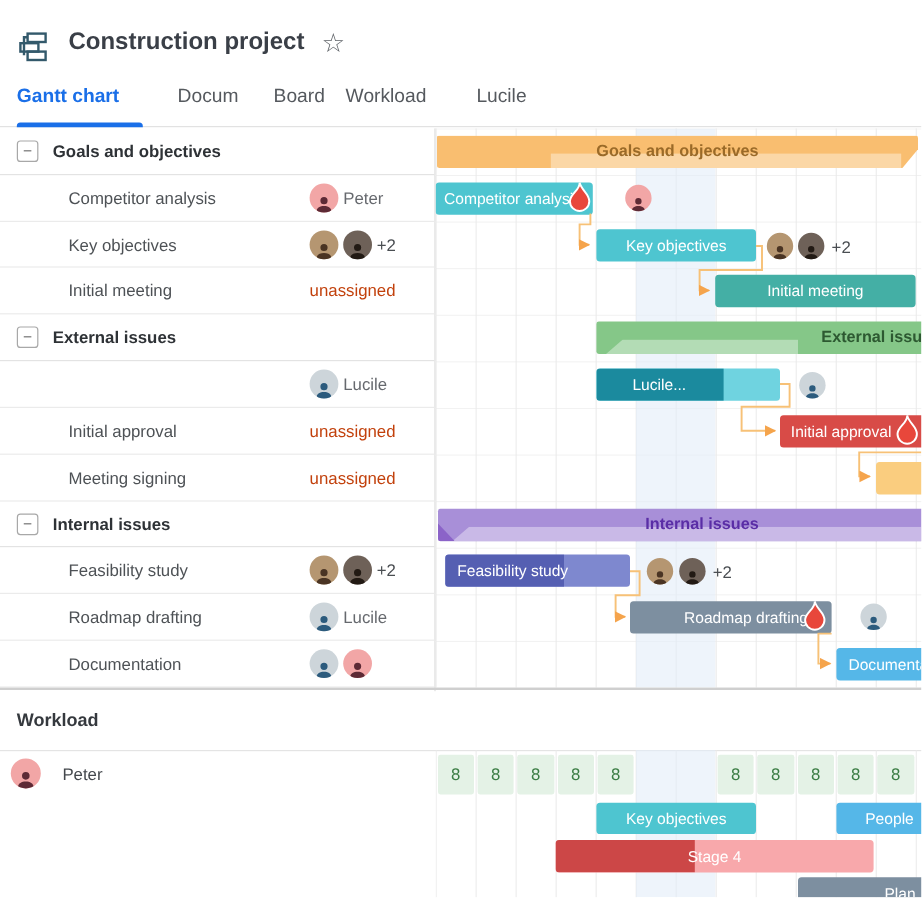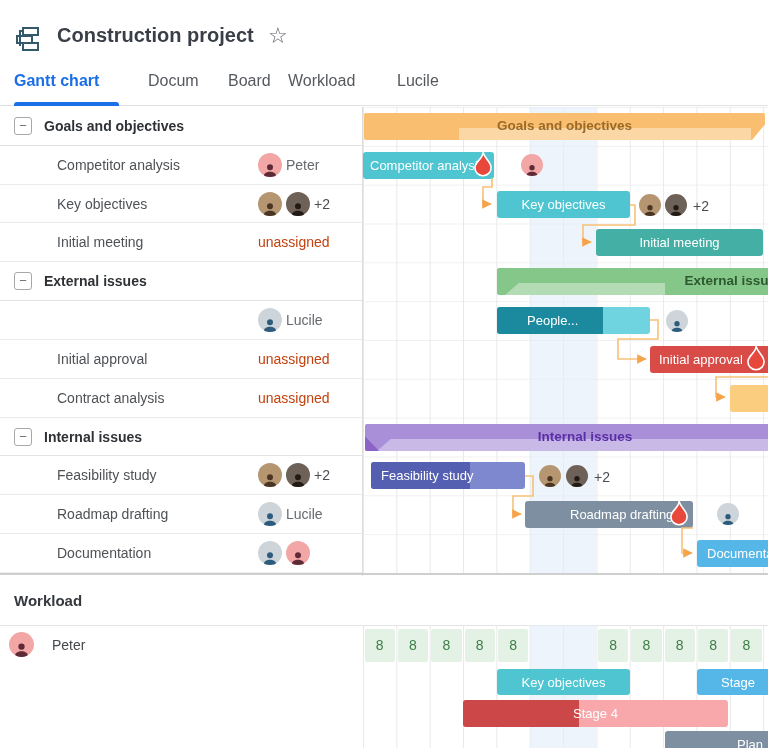--- a/index.html
+++ b/index.html
@@ -165,21 +165,21 @@
       </div>
 
       <div class="lrow">
         <div class="tlabel">Initial approval</div>
         <div class="assignee">
             <span class="unassigned">unassigned</span>
           </div>
       </div>
 
       <div class="lrow">
-        <div class="tlabel">Contract analysis</div>
+        <div class="tlabel">Meeting signing</div>
         <div class="assignee">
             <span class="unassigned">unassigned</span>
           </div>
       </div>
 
       <div class="lrow group">
         <div class="minus-btn">−</div>
         <div class="glabel">Internal issues</div>
       </div>
 
@@ -290,21 +290,21 @@
           </svg>
         </span>
       <span class="p2tag" style="left:330px; top:91px;">+2</span>
 
       <div class="bar" style="left:233px; top:122px; width:167px; background:#44afa5; justify-content:center;">
         <span>Initial meeting</span>
       </div>
 
       <div class="bar" style="left:134px; top:200px; width:153px; background:#6fd3e0;">
         <div class="prog" style="width:106px; background:#1b8a9e;"></div>
-        <span style="margin-left:30px;">People...</span>
+        <span style="margin-left:30px;">Lucile...</span>
       </div>
       <span class="av av22 av-lucile" style="left:303px; top:203px;">
           <svg viewBox="0 0 24 24" width="16" height="16">
             <path d="M12 11a4 4 0 1 0 0-8 4 4 0 0 0 0 8zm0 2c-4.4 0-8 2.2-8 5v3h16v-3c0-2.8-3.6-5-8-5z"></path>
           </svg>
         </span>
 
       <div class="bar" style="left:287px; top:239px; width:130px; background:#d84b47; padding-left:9px;">
         <span>Initial approval</span>
       </div>
@@ -378,21 +378,21 @@
         <div class="hcell">8</div>
         <div class="hcell">8</div>
         <div class="hcell">8</div>
         <div class="hcell">8</div>
       </div>
 
       <div class="wbar" style="left:134px; top:44px; width:133px; background:#4ec5d0; justify-content:center;">
         <span>Key objectives</span>
       </div>
       <div class="wbar" style="left:334px; top:44px; width:80px; background:#55b7e8; padding-left:24px;">
-        <span>Stage</span>
+        <span>People</span>
       </div>
 
       <div class="wbar" style="left:100px; top:75px; width:265px; background:#f8a8ab; justify-content:center; height:27px;">
         <div style="position:absolute; left:0; top:0; bottom:0; width:116px; background:#cc4747;"></div>
         <span style="position:relative; z-index:2;">Stage 4</span>
       </div>
 
       <div class="wbar" style="left:302px; top:106px; width:110px; background:#7d8fa0; padding-left:72px;">
         <span>Plan</span>
       </div>

